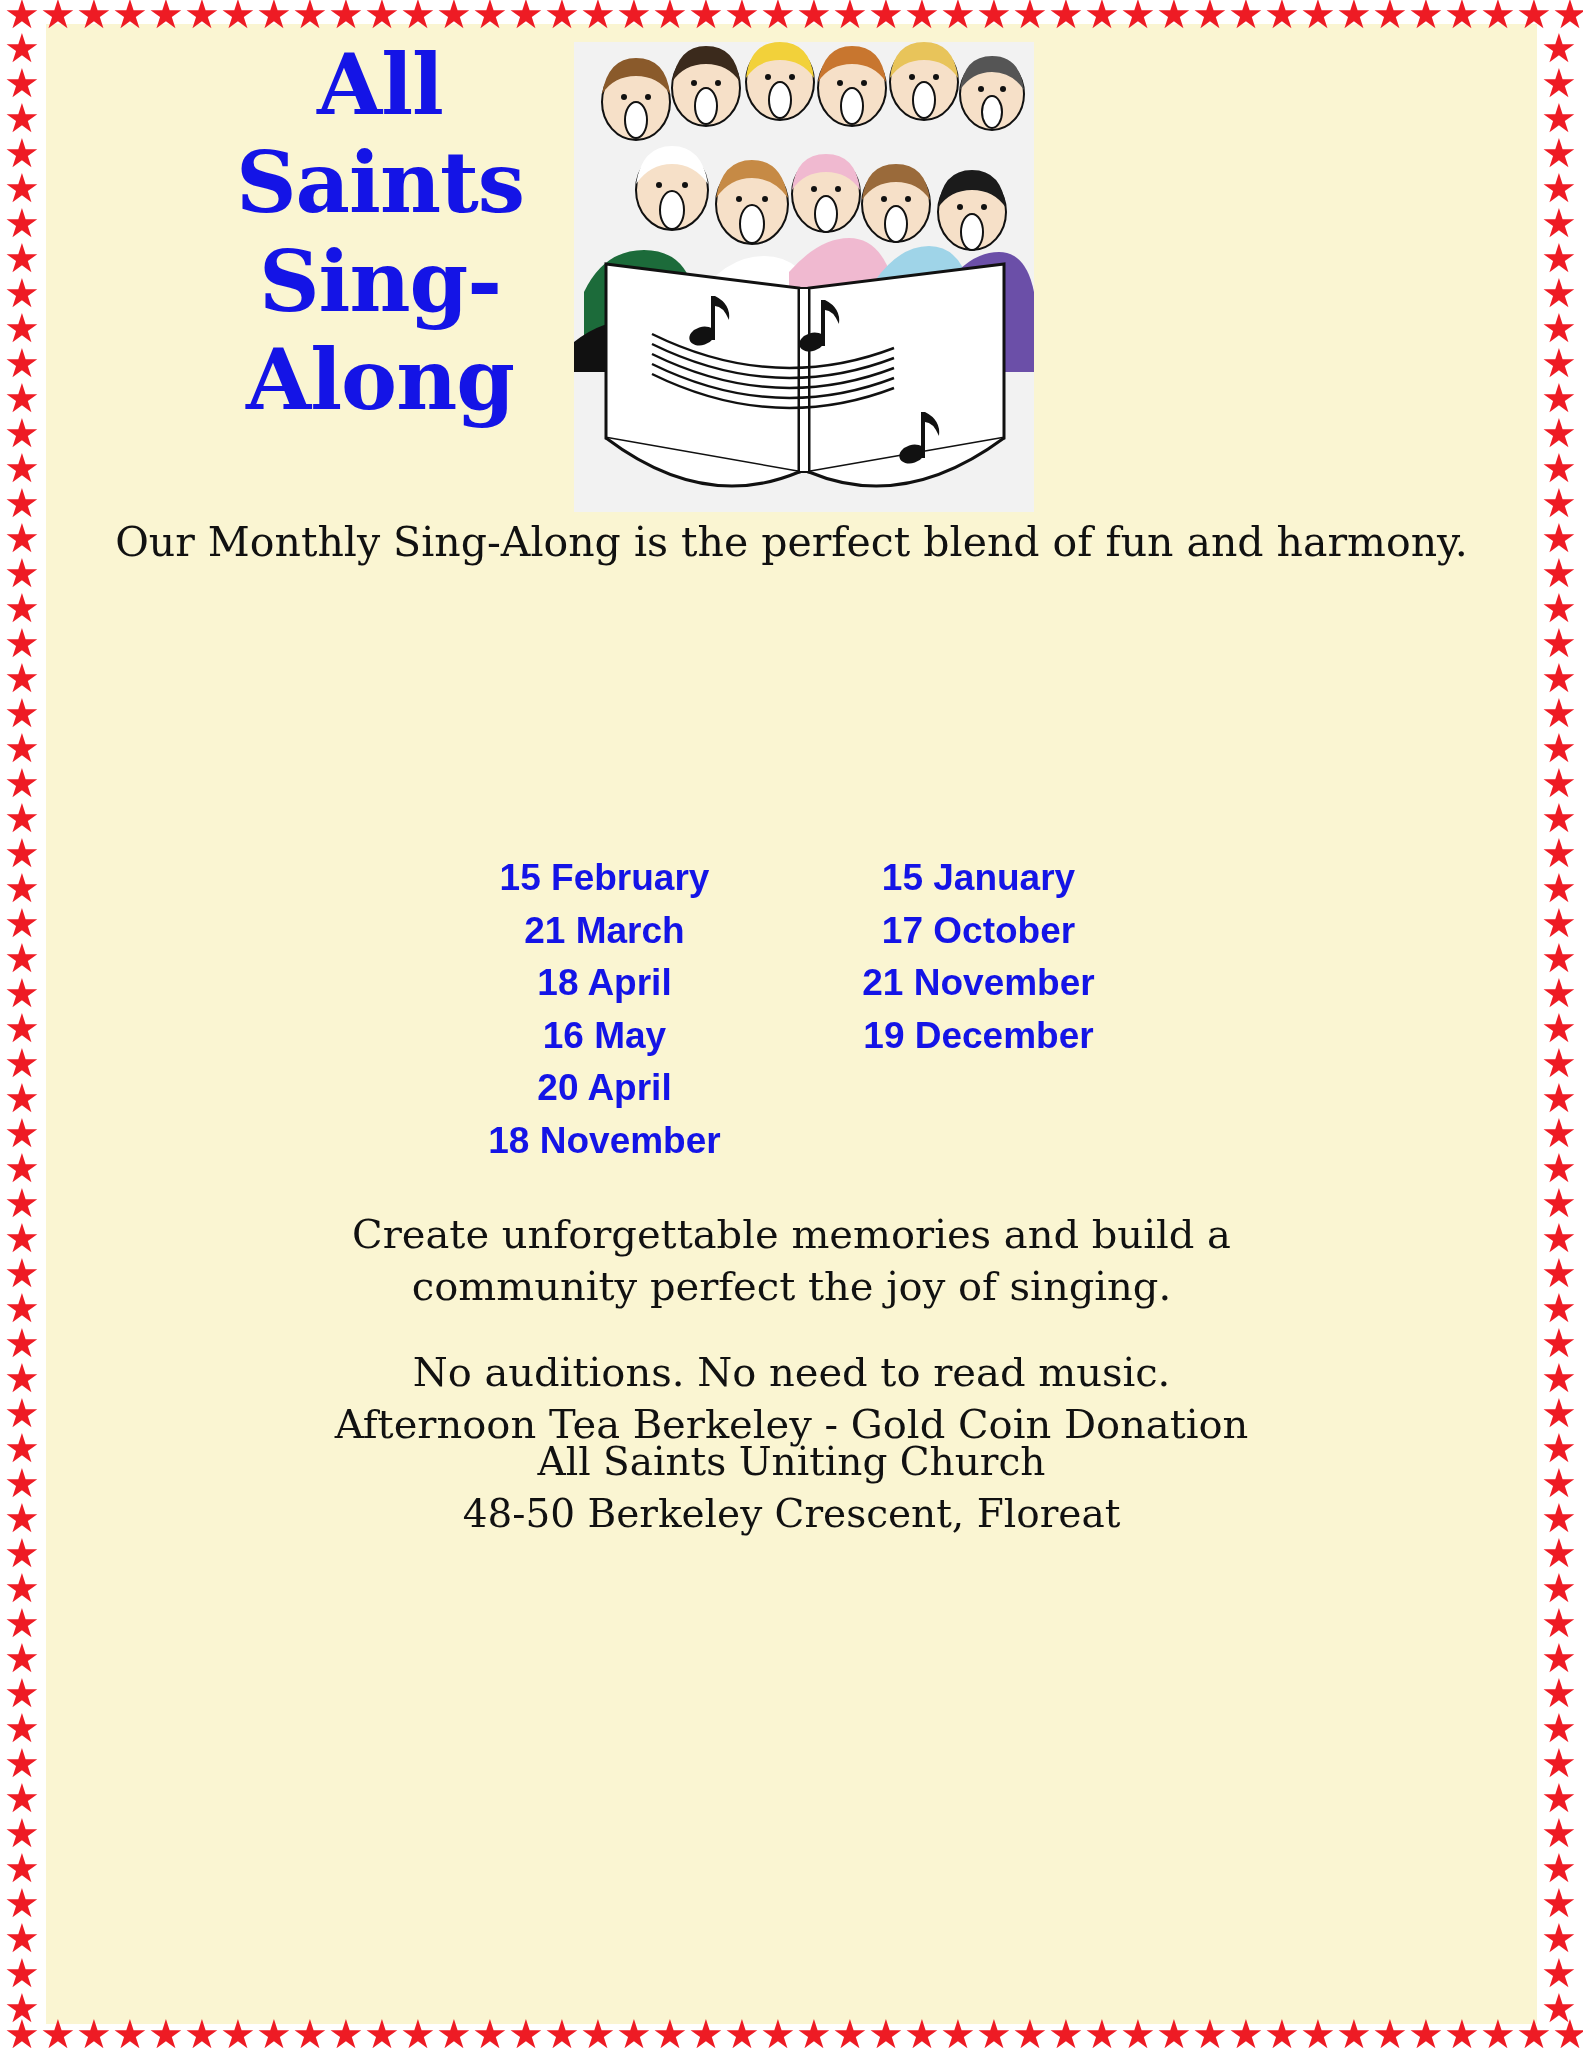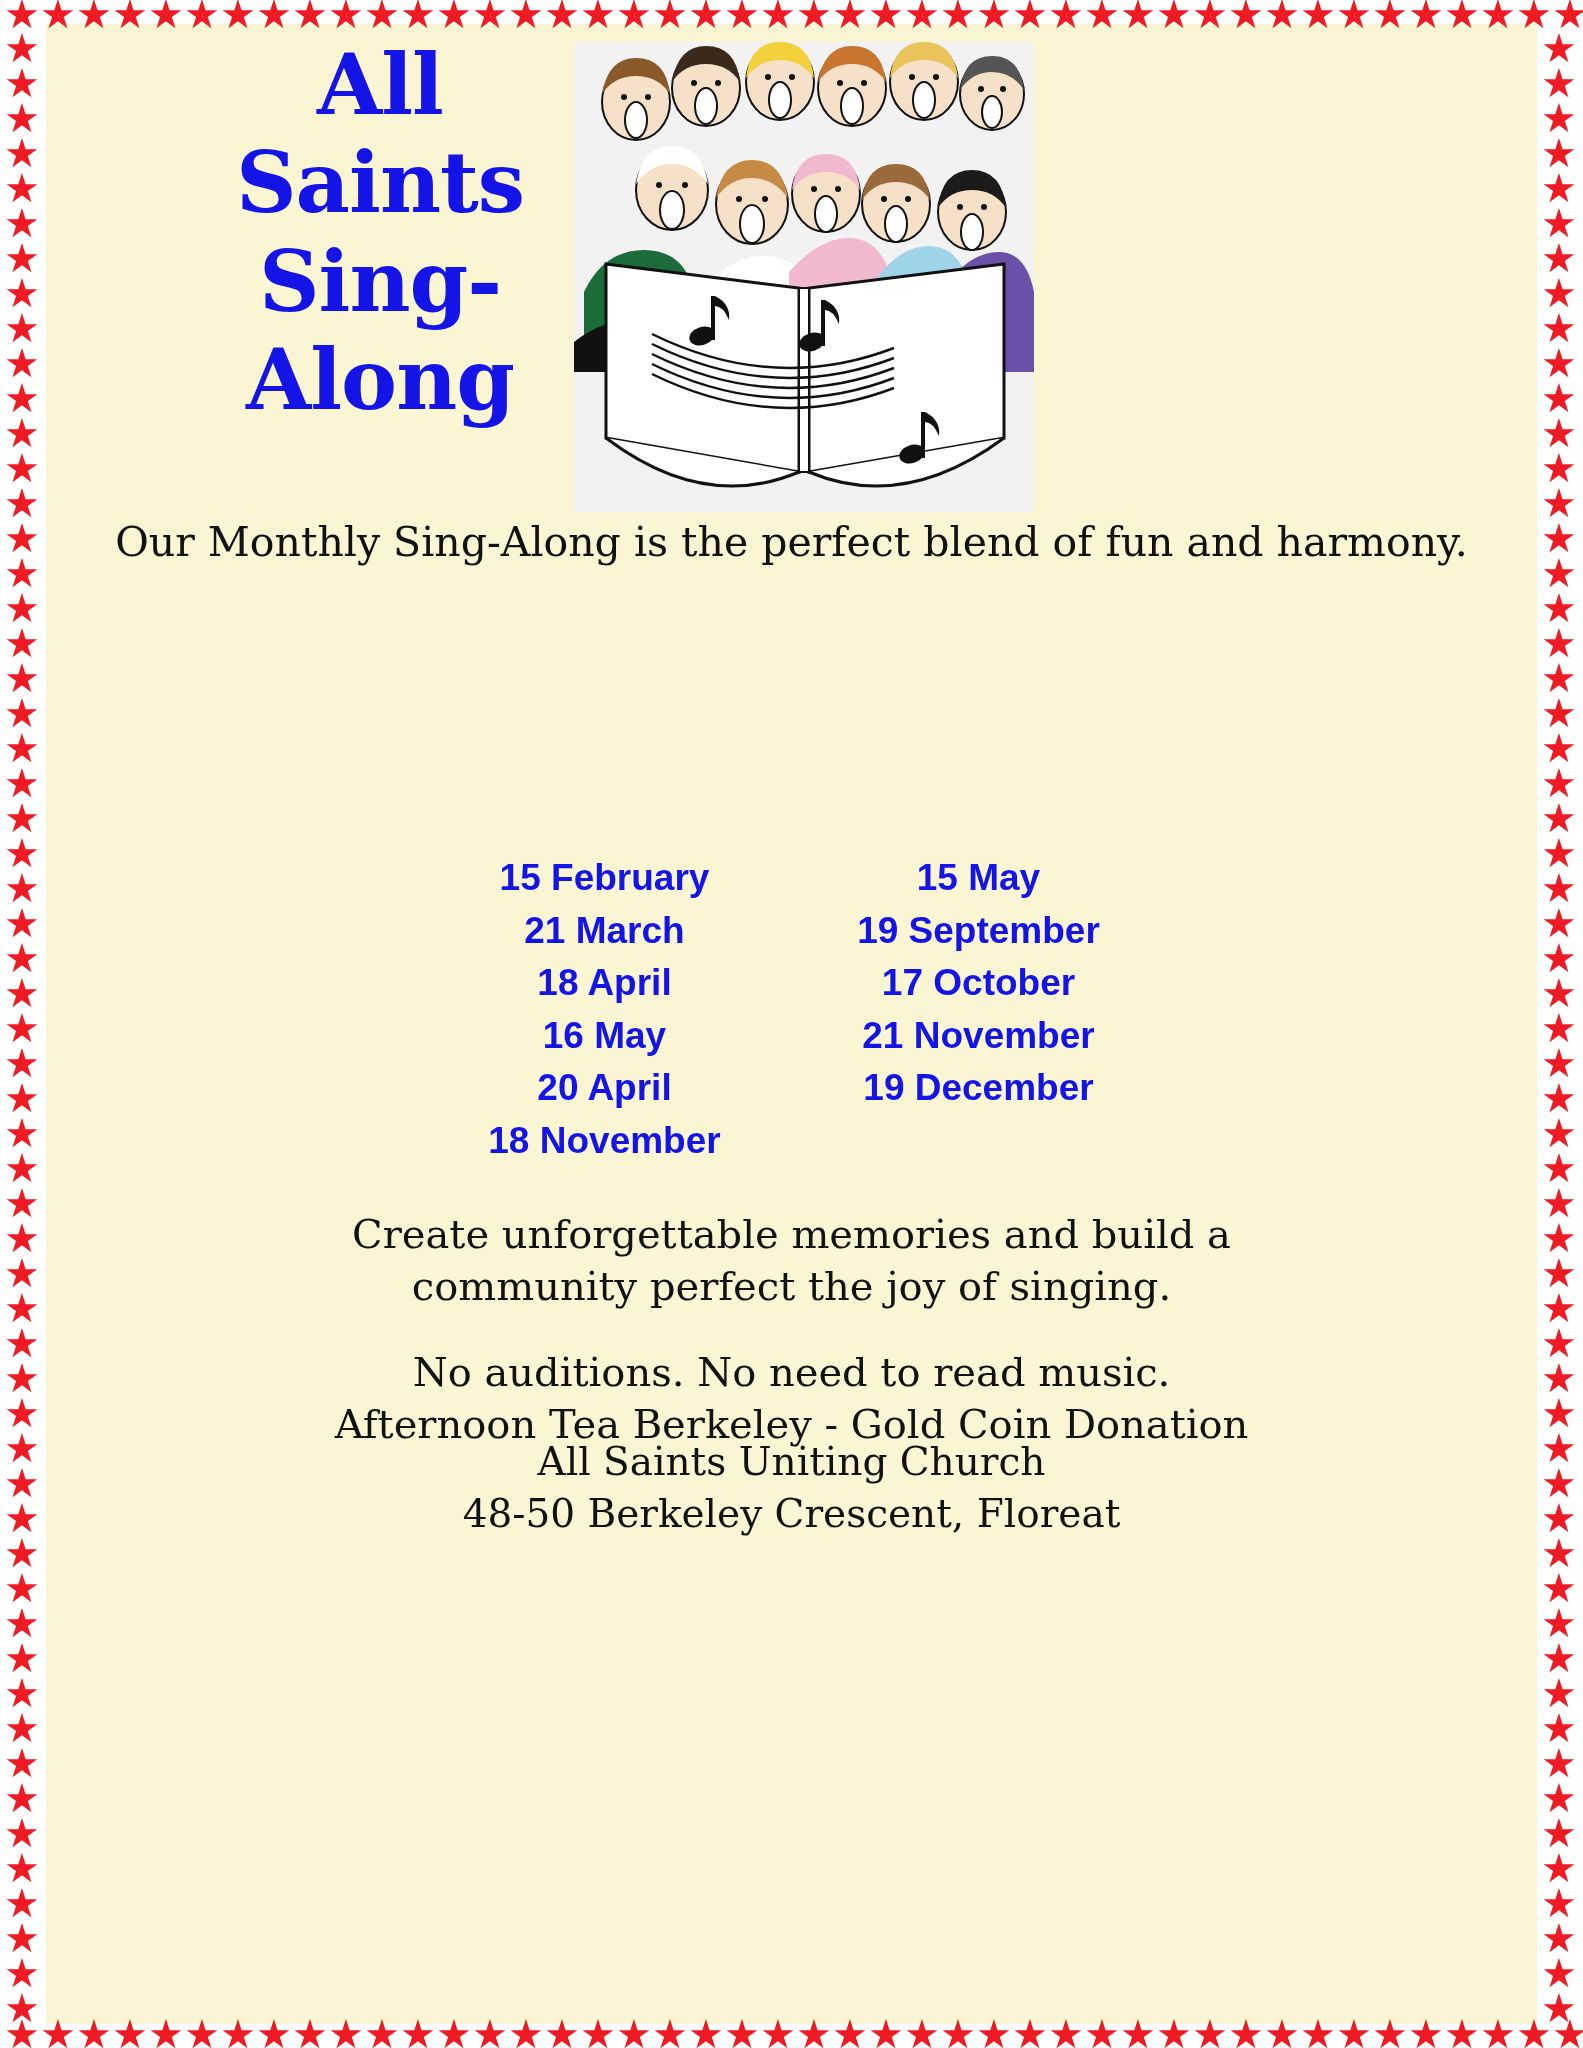--- a/index.html
+++ b/index.html
@@ -491,22 +491,21 @@
     <div class="dates">
       <div class="col">
         <div>15 February</div>
         <div>21 March</div>
         <div>18 April</div>
         <div>16 May</div>
         <div>20 April</div>
         <div>18 November</div>
       </div>
       <div class="col">
-        <div>15 May</div>
-        <div>19 September</div>
+        <div>15 January</div>
         <div>17 October</div>
         <div>21 November</div>
         <div>19 December</div>
       </div>
     </div>
 
     <div class="body-text closing1">
       <div>Create unforgettable memories and build a</div>
       <div>community perfect the joy of singing.</div>
     </div>

